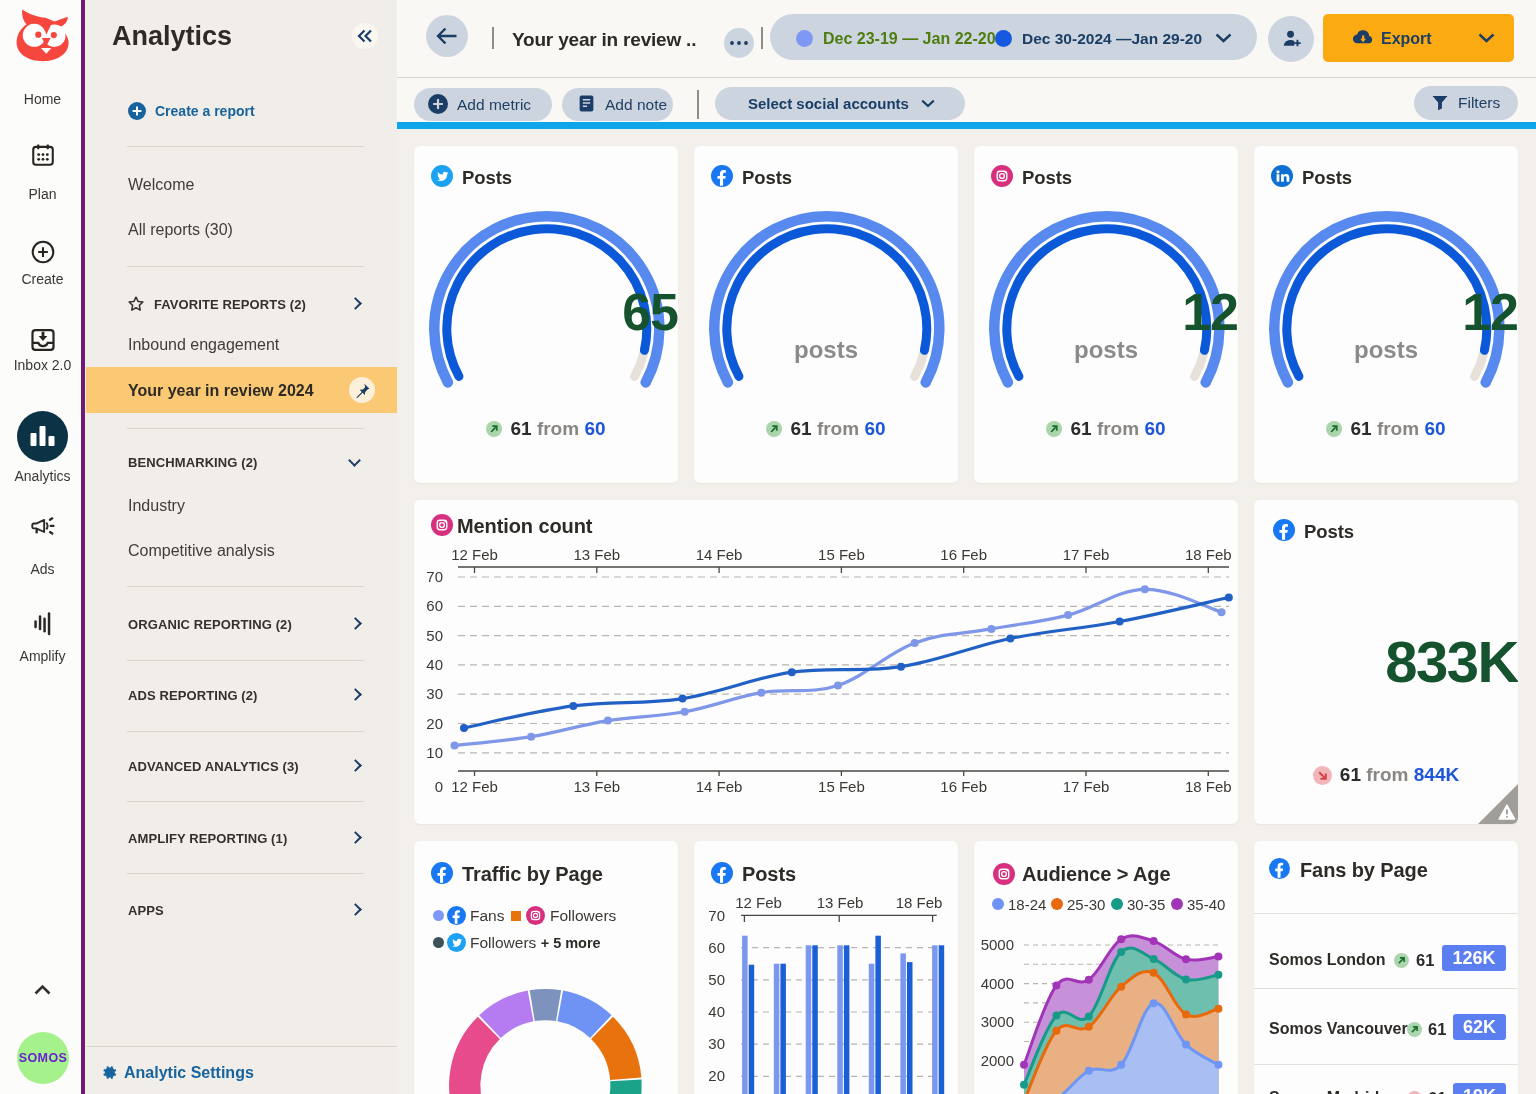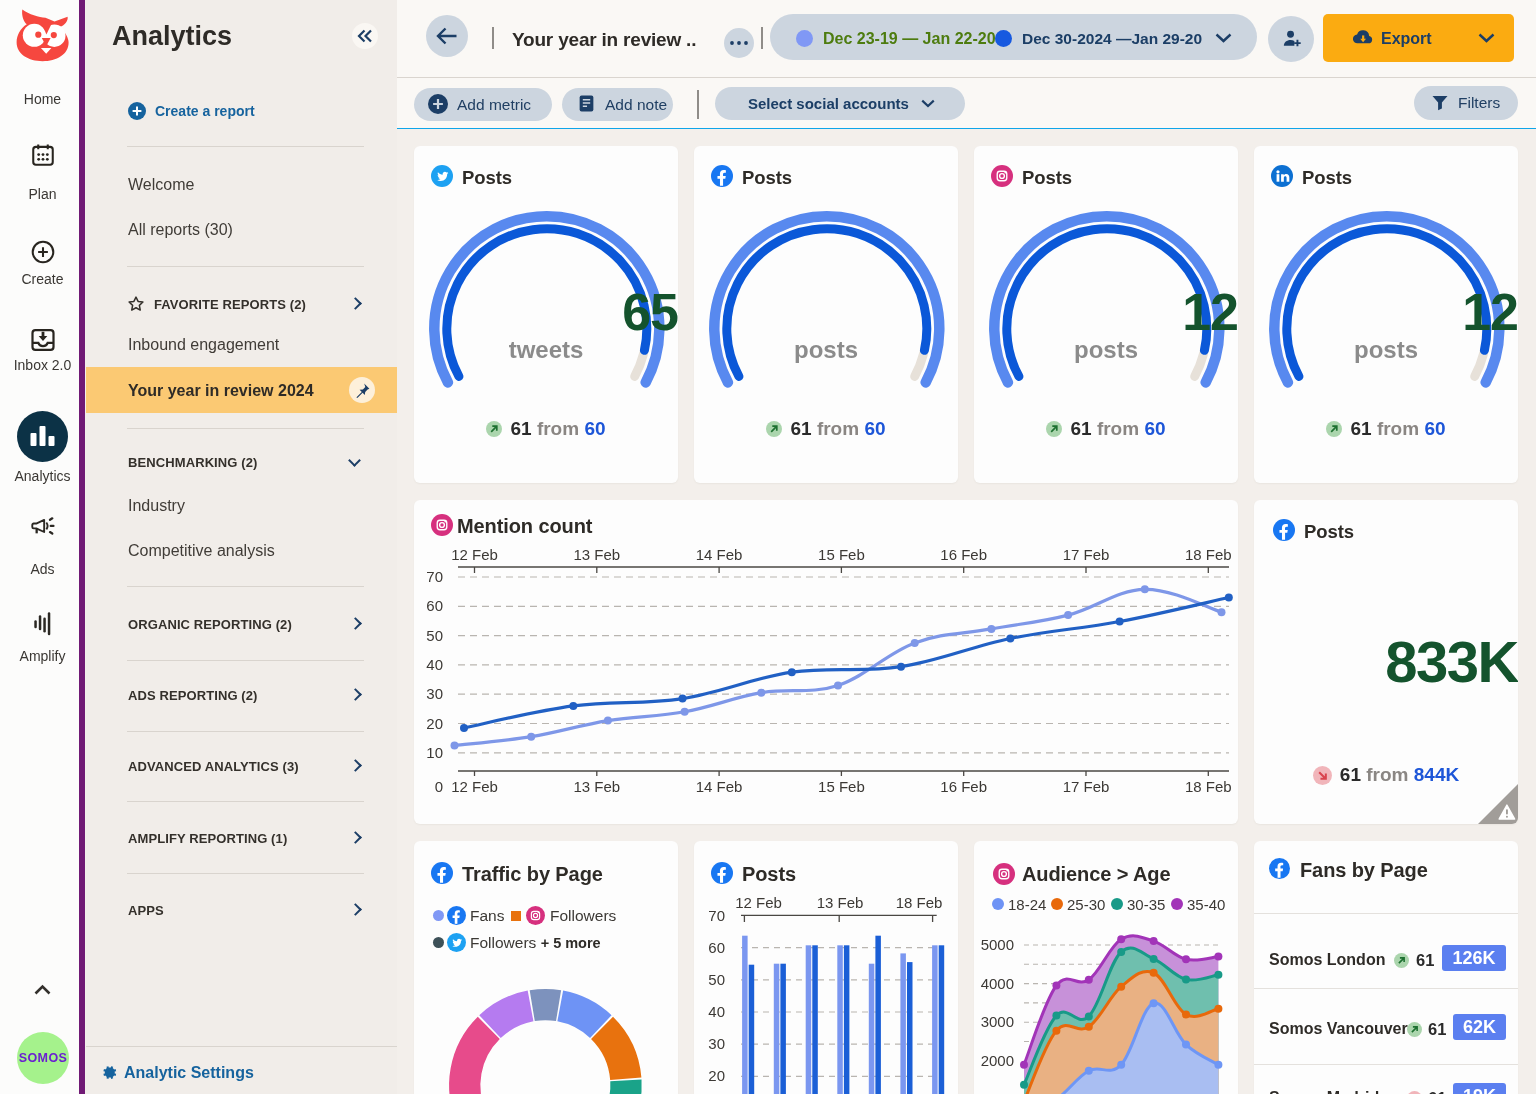--- a/index.html
+++ b/index.html
@@ -1,26 +1,26 @@
 <!DOCTYPE html>
 <html><head><meta charset="utf-8"><style>
 *{margin:0;padding:0;box-sizing:border-box}
 html,body{width:1536px;height:1094px;overflow:hidden;background:#f3efeb;font-family:"Liberation Sans",sans-serif;-webkit-font-smoothing:antialiased}
-.rail{position:absolute;left:0;top:0;width:85px;height:1094px;background:#fcfcfb;border-right:6px solid #701a75;z-index:5}
+.rail{position:absolute;left:0;top:0;width:85px;height:1094px;background:#fcfcfb;border-right:4px solid #701a75;z-index:5}
 .rail .it{position:absolute;width:85px;text-align:center;font-size:14px;color:#3a3733}
 .sidebar{position:absolute;left:86px;top:0;width:311px;height:1094px;background:#f1ede9;z-index:4}
 .sb-t{position:absolute;font-size:16px;color:#403c37;left:42px}
 .sb-h{position:absolute;font-size:13px;font-weight:bold;color:#34302b;left:42px;letter-spacing:.1px}
 .sb-div{position:absolute;left:41px;width:237px;height:1px;background:#d9d4ce}
 .chev{position:absolute;width:9px;height:9px;border-style:solid;border-color:#1c3e66}
 .chev-r{border-width:2.5px 2.5px 0 0;transform:rotate(45deg)}
 .chev-d{border-width:0 2.5px 2.5px 0;transform:rotate(45deg)}
 .main{position:absolute;left:397px;top:0;width:1139px;height:810px}
 .topbar{position:absolute;left:0;top:0;width:1139px;height:78px;background:#faf8f5;border-bottom:1px solid #dad5cf}
-.toolbar{position:absolute;left:0;top:78px;width:1139px;height:51px;background:#faf8f5;border-bottom:1px solid #0ea5e9}
+.toolbar{position:absolute;left:0;top:78px;width:1139px;height:51px;background:#faf8f5;border-bottom:7px solid #0ea5e9}
 .content{position:absolute;left:0;top:129px;width:1139px;height:965px;background:#f3efeb}
 .card{position:absolute;background:#fdfdfd;border-radius:6px;box-shadow:0 1px 2px rgba(90,80,70,.06)}
 .ct{position:absolute;font-size:18.5px;font-weight:bold;color:#2e2b27;letter-spacing:-.1px}
 .pill{position:absolute;background:#ccd5df;border-radius:17px;color:#203f63;font-size:16.5px;display:flex;align-items:center}
 .circ{position:absolute;background:#ccd5df;border-radius:50%}
 .bignum{position:absolute;width:100%;text-align:right;font-weight:bold;color:#14532d}
 .subnum{position:absolute;width:100%;text-align:center;color:#8b8b8b}
 svg{display:block}
 svg text{font-family:"Liberation Sans",sans-serif}
 </style></head><body>
@@ -228,21 +228,20 @@
 <path d="M33.93 236.38A112.5 112.5 0 1 1 231.67 236.38" fill="none" stroke="#5889ef" stroke-width="10.5" stroke-linecap="round"></path>
 <path d="M229.61 207.74A100 100 0 0 1 220.68 230.42" fill="none" stroke="#e7e1d9" stroke-width="9" stroke-linecap="round"></path>
 <path d="M44.92 230.42A100 100 0 1 1 230.43 204.34" fill="none" stroke="#0b58d8" stroke-width="9" stroke-linecap="round"></path>
 </svg>
         <svg style="position:absolute;left:17px;top:19px" width="22" height="22" viewBox="0 0 24 24">
           <circle cx="12" cy="12" r="12" fill="#1da1f2"></circle>
           <path fill="#fff" d="M18.9 8.6c-.4.2-.9.3-1.4.4.5-.3.9-.8 1.1-1.4-.5.3-1 .5-1.6.6-.5-.5-1.1-.8-1.8-.8-1.4 0-2.5 1.1-2.5 2.5 0 .2 0 .4.1.6-2.1-.1-3.9-1.1-5.2-2.6-.2.4-.3.8-.3 1.3 0 .9.4 1.6 1.1 2.1-.4 0-.8-.1-1.1-.3v.1c0 1.2.9 2.2 2 2.4-.2.1-.4.1-.7.1-.2 0-.3 0-.5 0 .3 1 1.2 1.7 2.3 1.7-.9.7-1.9 1.1-3.1 1.1-.2 0-.4 0-.6 0 1.1.7 2.4 1.1 3.8 1.1 4.6 0 7.1-3.8 7.1-7.1v-.3c.5-.4.9-.8 1.3-1.5z"></path>
         </svg>
         <div class="ct" style="left:48px;top:21px">Posts</div>
         <div class="bignum" style="top:139px;font-size:52px;line-height:54px;letter-spacing:-1px">65</div>
-        <div class="subnum" style="top:191px;font-size:24px;line-height:26px;font-weight:bold">tweets</div>
         <div style="position:absolute;left:0;top:272px;width:100%;display:flex;align-items:center;justify-content:center;gap:8px;font-size:19px;font-weight:bold;color:#2b2b2b">
           <span style="width:16px;height:16px">
             <svg style="position:relative" width="16" height="16" viewBox="0 0 16 16">
               <circle cx="8" cy="8" r="8" fill="#abd5ad"></circle>
               <g>
                 <path d="M5.2 10.8 L10.3 5.7 M6.3 5.2 h4.5 v4.5" fill="none" stroke="#1d7030" stroke-width="1.7"></path>
               </g>
             </svg>
           </span>
           <span>61 <span style="color:#8a8683">from</span> <span style="color:#1d56d8">60</span></span>

